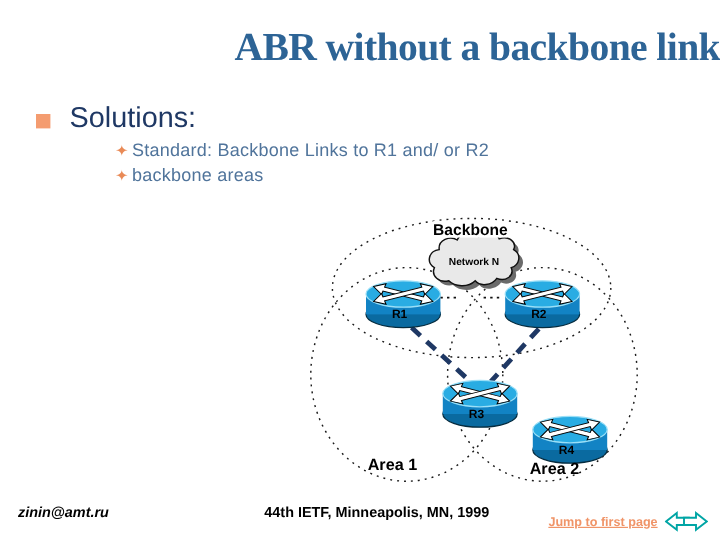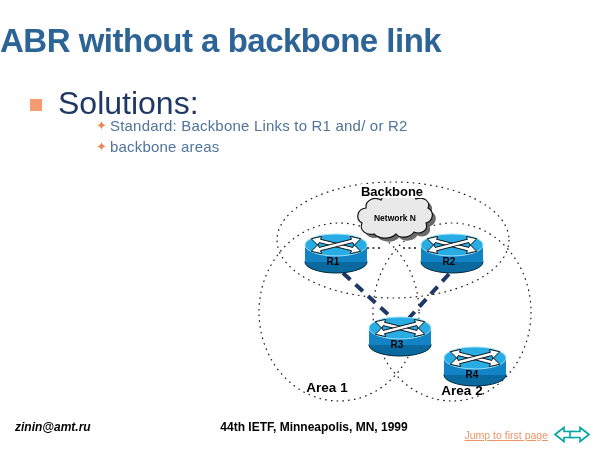--- a/index.html
+++ b/index.html
@@ -3,38 +3,39 @@
 <meta charset="utf-8">
 <style>
   html,body { margin:0; padding:0; background:#fff; }
   .slide {
     position:relative; width:600px; height:450px; background:#ffffff;
     overflow:hidden; font-family:"Liberation Sans", sans-serif;
   }
   .diagram-layer { position:absolute; left:0; top:0; width:600px; height:450px; }
 
   .title {
-    position:absolute; left:0; right:0; top:22px; margin:0; text-align:left;
+    position:absolute; left:0; right:0; top:22px; margin:0; text-align:right;
     font-size:33px; font-weight:bold; letter-spacing:-0.5px;
     color:var(--c-title,#2D6496);
+    font-family:Liberation Serif, serif;
   }
   .bullet-row { position:absolute; left:30px; top:85px; display:flex; align-items:center; }
   .sq { width:12px; height:12px; background:var(--c-bullet-square,#F49C70); margin-top:3px; flex:0 0 auto; }
-  .heading { font-size:32px; color:var(--c-heading,#1F3864); margin-left:16px;text-align:right; }
+  .heading { font-size:24px; color:var(--c-heading,#1F3864); margin-left:16px;text-align:right; }
 
   .sub { position:absolute; left:96px; top:116px; width:460px; }
   .sub-item { display:flex; margin-bottom:2px; }
   .star { color:var(--c-bullet-star,#E98A56); font-size:13px; line-height:19px; width:14px; flex:0 0 auto; }
   .sub-text { font-size:15px; line-height:19px; color:var(--c-body-text,#50749B); letter-spacing:0.2px; }
 
   .footer-left  { position:absolute; left:15px;  top:420px; font-size:12px; font-weight:bold; color:#000;font-style:italic; }
   .footer-center{ position:absolute; left:0; right:0; top:420px; text-align:center; font-size:12px; font-weight:bold; color:#000;padding-left:28px; }
   .footer-right { position:absolute; right:10px; top:424px; display:flex; align-items:center; gap:6px; }
   .jump-link {
-    font-size:10.5px; font-weight:400; color:var(--c-link,#F09468);
+    font-size:10.5px; font-weight:700; color:var(--c-link,#F09468);
     text-decoration:underline; cursor:pointer;
   }
   .nav-icon { display:block; cursor:pointer; }
   .nav-arrow-shape { fill:#ffffff; stroke:var(--c-nav-arrow,#00A5A5); stroke-width:1.6; stroke-linejoin:miter; }
 
   
   .ellipse-dotted { fill:none; stroke:#1a1a1a; stroke-width:1.2; stroke-dasharray:1.6 4.2; }
   .vlink { stroke:var(--c-virtual-link,#1F3864); stroke-width:4; stroke-dasharray:10 7; fill:none; }
   .dotlink { stroke:#111; stroke-width:1.5; stroke-dasharray:2 3.5; fill:none; }
   .cloud-shadow { fill:#6b6b6b; }

